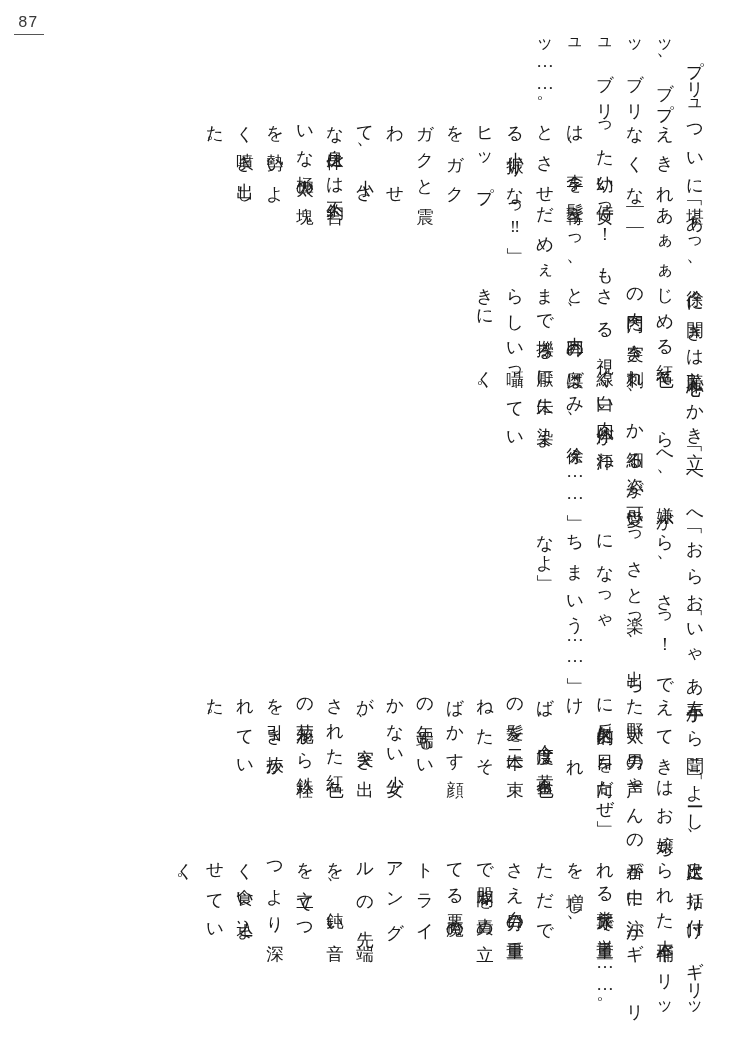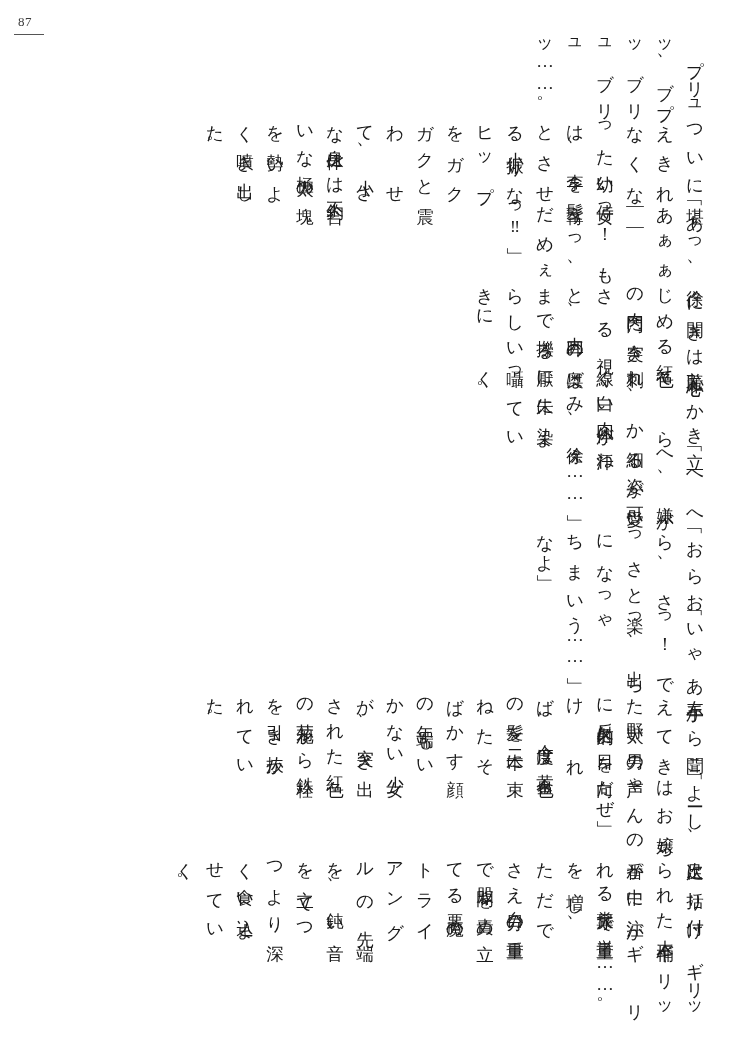--- a/index.html
+++ b/index.html
@@ -13,23 +13,23 @@
     height: 1038px;
     background: #ffffff;
     overflow: hidden;
     font-family: "Liberation Serif", "DejaVu Serif", serif;
     color: #1a1a1a;
   }
   .page-number {
     position: absolute;
     top: 14px;
     left: 18px;
-    font-size: 13px;
+    font-size: 16px;
     color: #3a3a3a;
-    font-family: Liberation Serif, serif;
+    font-family: Liberation Mono, monospace;
     letter-spacing: 0.5px;
   }
   .rule {
     position: absolute;
     top: 34px;
     left: 14px;
     width: 30px;
     height: 1px;
     background: #555;
   }

